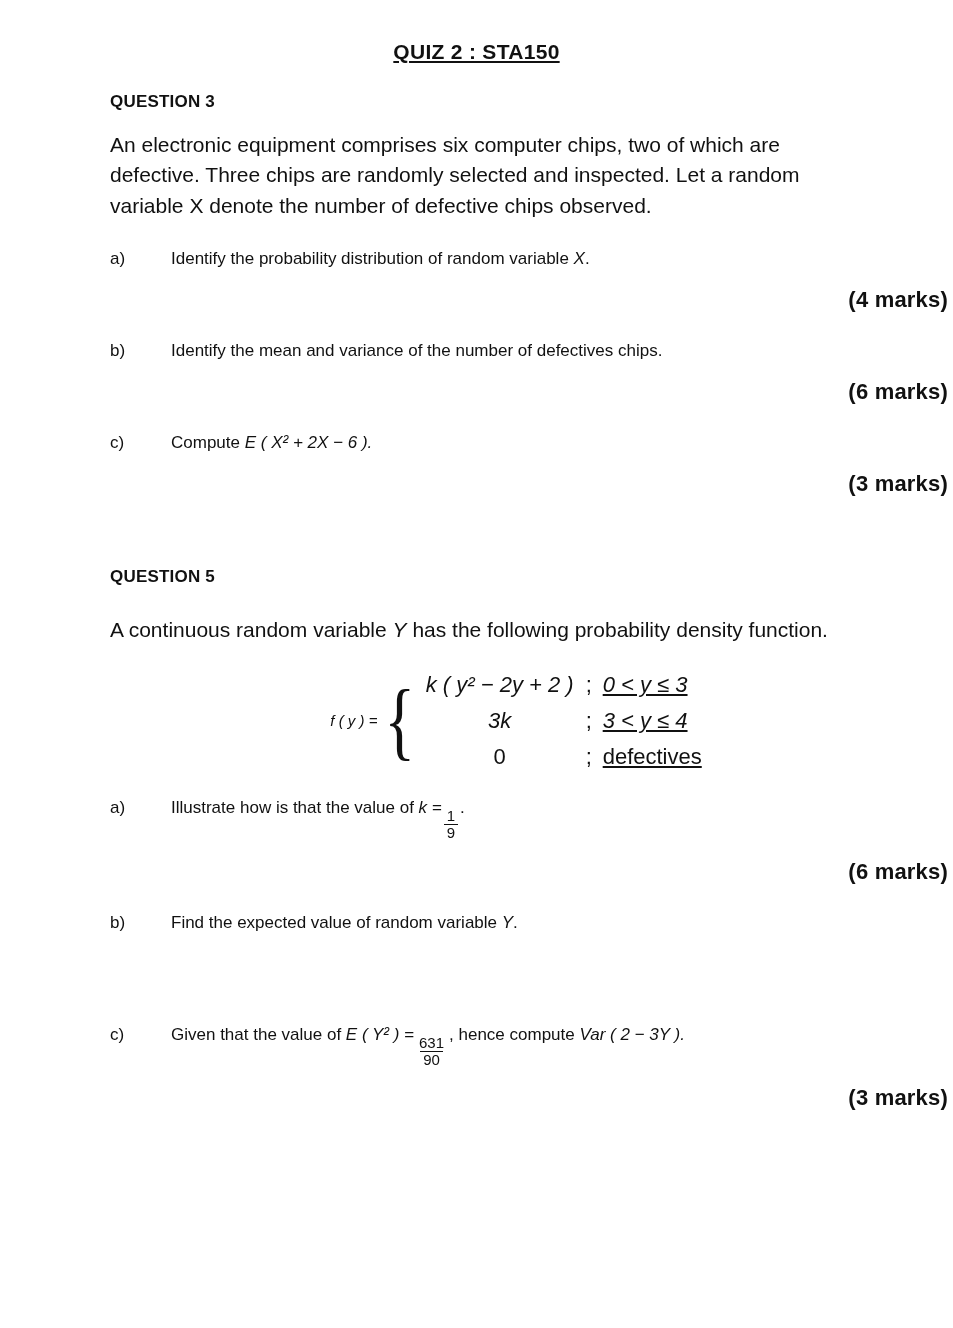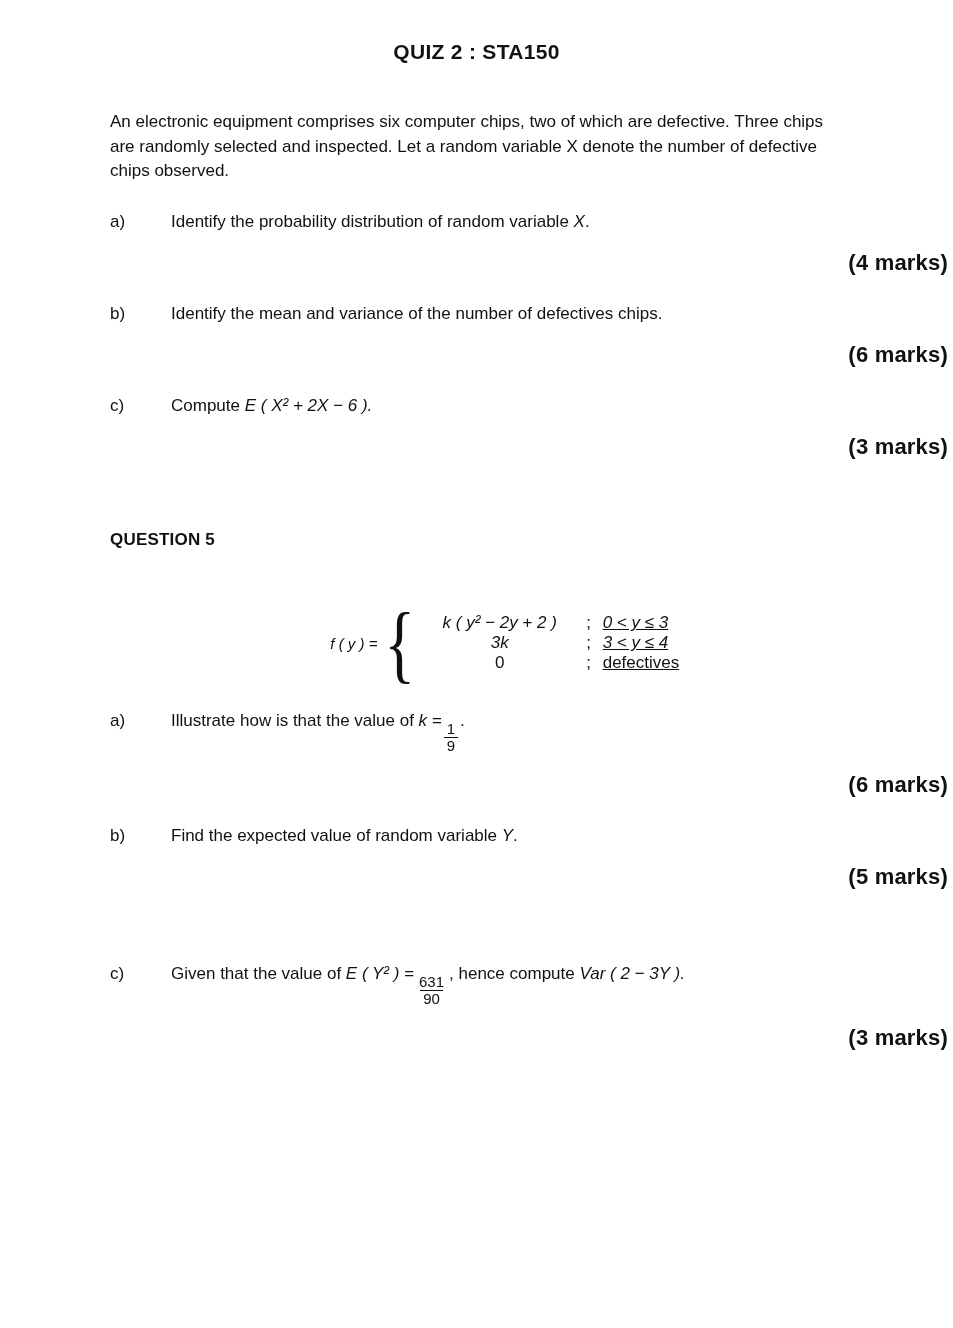--- a/index.html
+++ b/index.html
@@ -19,36 +19,37 @@
     position: relative;
     width: 953px;
     height: 1328px;
     padding: 0;
     box-sizing: border-box;
   }
   .doc-title {
     text-align: center;
     font-size: 21px;
     font-weight: bold;
+    text-decoration: underline;
     letter-spacing: 0.3px;
     margin-top: 40px;
     margin-bottom: 0;
   }
   .content {
     margin-left: 110px;
     margin-right: 0px;
     width: 843px;
   }
   .q-heading {
     font-size: 17px;
     font-weight: bold;
     letter-spacing: 0.2px;
   }
   .para {
-    font-size: 17px;
+    font-size: 21px;
     line-height: 1.45;
     width: 730px;
     text-align: left;
   }
   .item {
     display: flex;
     align-items: baseline;
     font-size: 17px;
   }
   .item-label {
@@ -96,21 +97,22 @@
     line-height: 0.92;
     font-family: "Liberation Serif", serif;
     font-weight: 300;
     margin-right: 4px;
     transform: scaleX(0.75);
     display: inline-block;
   }
   .pw-rows {
     display: flex;
     flex-direction: column;
-    font-size: 17px;
+    gap: 10px;
+    font-size: 22px;
   }
   .pw-row {
     display: flex;
     align-items: center;
   }
   .pw-expr {
     width: 150px;
     text-align: center;
   }
   .pw-sep {
@@ -131,20 +133,21 @@
 <body>
 
 <div class="page">
 
   <div class="doc-title">QUIZ 2 : STA150</div>
 
   <div class="content">
 
     <div class="spacer-md"></div>
 
+    <div class="q-heading">QUESTION 3</div>
 
     <div class="spacer-sm"></div>
 
     <div class="para">An electronic equipment comprises six computer chips, two of which are defective. Three chips are randomly selected and inspected. Let a random variable  X  denote the number of defective chips observed.</div>
 
     <div class="spacer-md"></div>
 
     <div class="item">
       <div class="item-label">a)</div>
       <div class="item-body">
@@ -178,20 +181,25 @@
 
     <div class="spacer-sm"></div>
     <div class="marks">(3 marks)</div>
 
     <div class="spacer-xl"></div>
 
     <div class="q-heading">QUESTION 5</div>
 
     <div class="spacer-md"></div>
 
+    <div class="para">
+      <span>A continuous random variable</span>
+      <span class="mi">Y</span>
+      <span>has the following probability density function.</span>
+    </div>
 
     <div class="pw-wrap">
       <span class="pw-lhs mi">f ( y ) =</span>
       <span class="brace">{</span>
       <div class="pw-rows">
         <div class="pw-row">
           <span class="pw-expr mi">k ( y² − 2y + 2 )</span>
           <span class="pw-sep">;</span>
           <span class="pw-cond mi">0 &lt; y ≤ 3</span>
         </div>
@@ -228,21 +236,20 @@
 
     <div class="item">
       <div class="item-label">b)</div>
       <div class="item-body">
         <span>Find the expected value of random variable</span>
         <span class="mi">Y</span><span>.</span>
       </div>
     </div>
 
     <div class="spacer-sm"></div>
-    <div class="marks">(5 marks)</div>
 
     <div class="spacer-lg"></div>
     <div class="spacer-md"></div>
 
     <div class="item">
       <div class="item-label">c)</div>
       <div class="item-body">
         <span>Given that the value of</span>
         <span class="mi">E ( Y² ) =</span><span class="frac">
             <span class="num">631</span>

